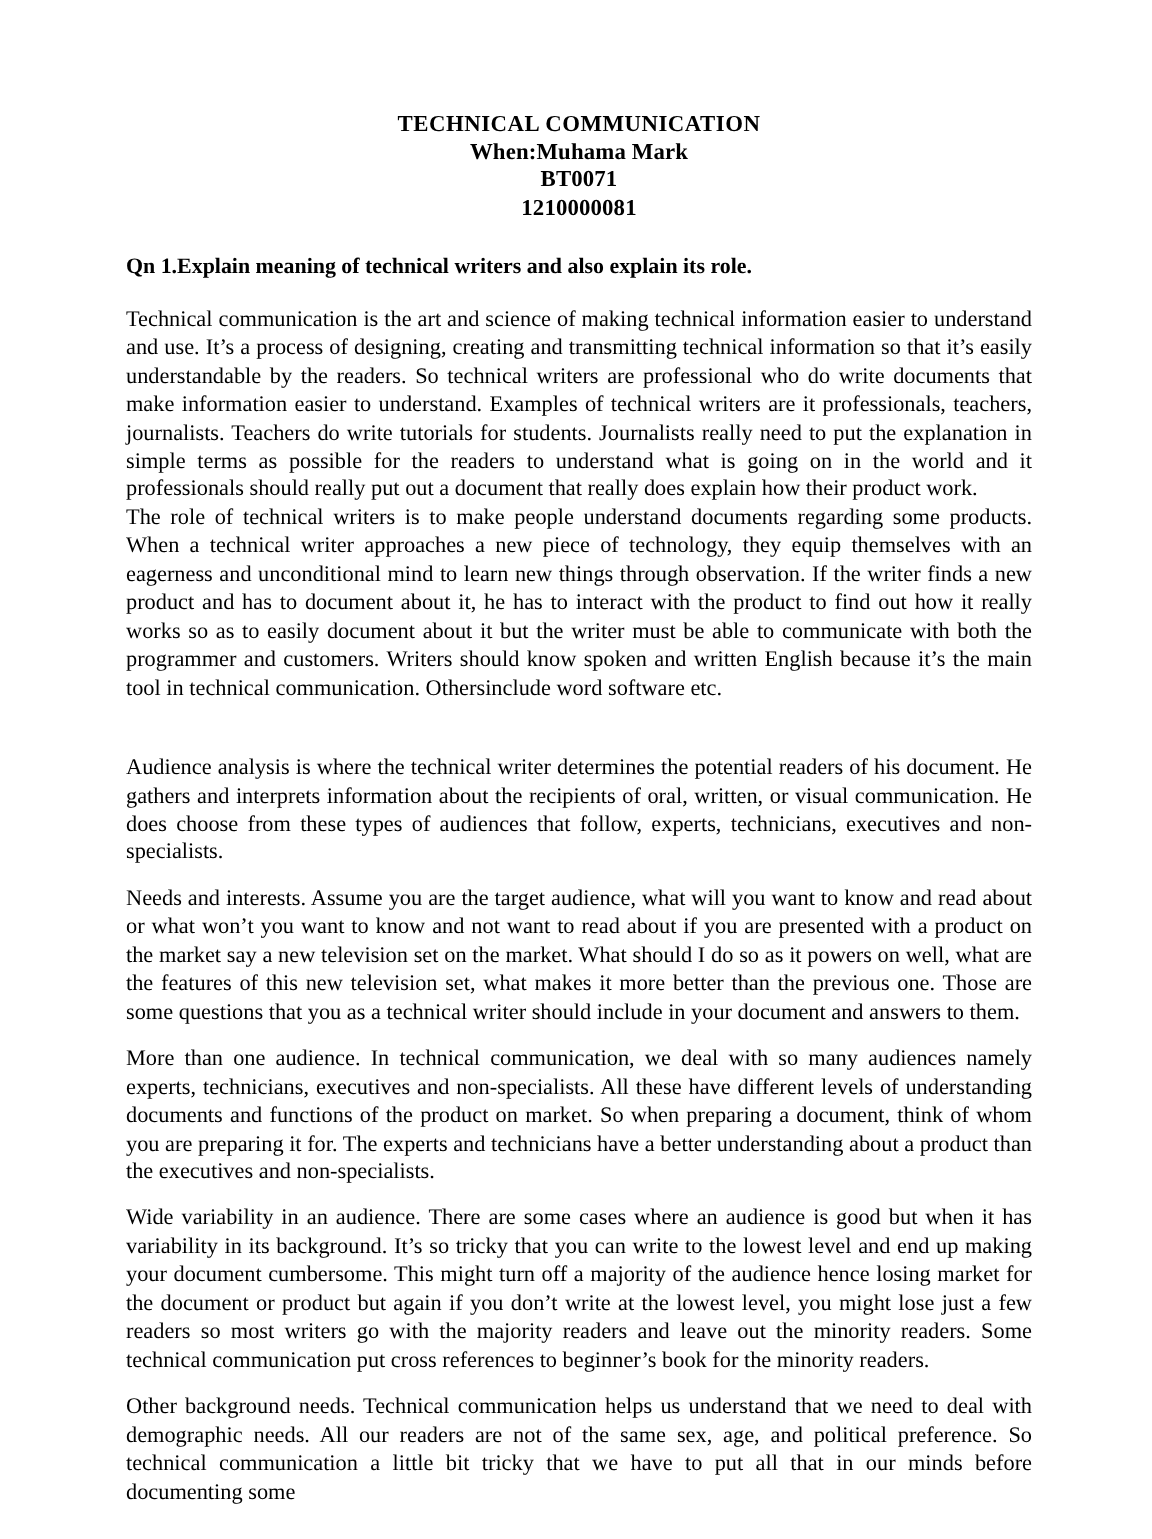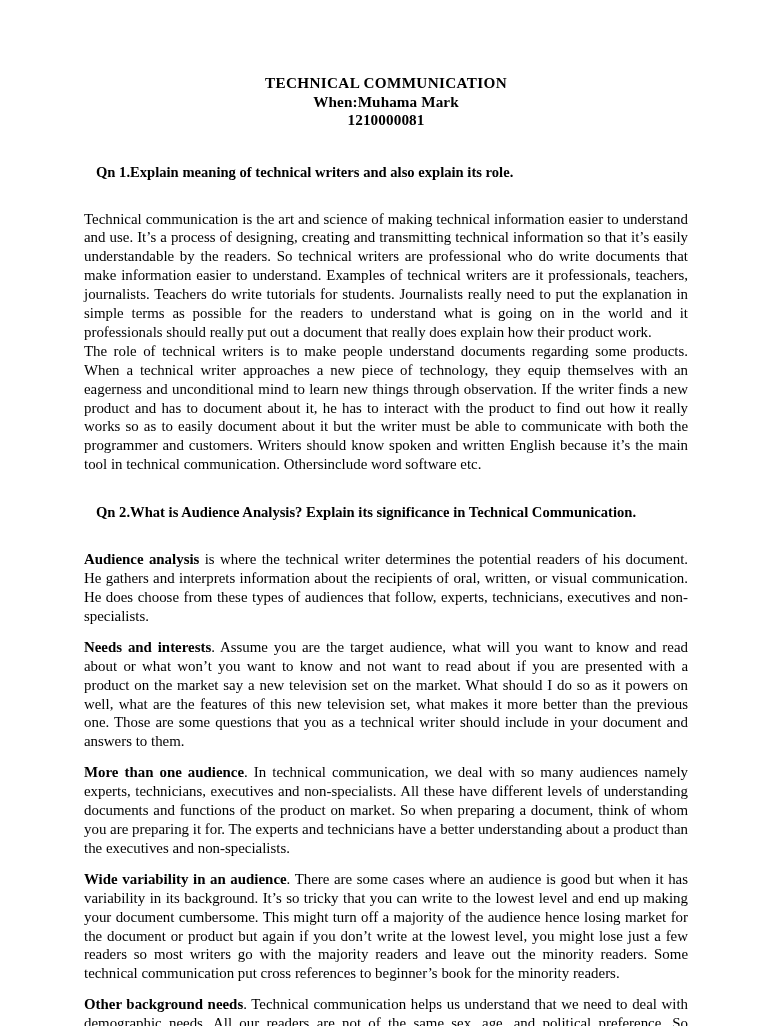--- a/index.html
+++ b/index.html
@@ -42,63 +42,63 @@
   }
   .doc-header .hline.title {
     letter-spacing: 0.35px;
   }
   
   .q-heading {
     font-weight: bold;
     font-size: 14.6px;
     line-height: 18px;
     text-align: left;
-    margin: 12px;
+    margin: 0;
   }
   
   .para {
     font-size: 14.9px;
     line-height: 18.9px;
     text-align: justify;
     text-justify: inter-word;
     margin: 0;
     hyphens: none;
   }
   .para .lead {
-    font-weight: bold;
+    font-weight: normal;
   }
   .spacer-lg { height: 21px; }
   .spacer-md { height: 17px; }
   .spacer-sm { height: 12px; }
 </style>
 </head>
 <body>
 
 <div class="page">
   <div class="content">
 
     <div class="doc-header">
       <span class="hline title">TECHNICAL COMMUNICATION</span>
       <span class="hline">When:Muhama Mark</span>
+      <span class="hline">BT0071</span>
       <span class="hline">1210000081</span>
     </div>
 
     <div class="spacer-lg"></div>
 
     <p class="q-heading">Qn 1.Explain meaning of technical writers and also explain its role.</p>
 
     <div class="spacer-md"></div>
 
     <p class="para">Technical communication is the art and science of making technical information easier to understand and use. It’s a process of designing, creating and transmitting technical information so that it’s easily understandable by the readers. So technical writers are professional who do write documents that make information easier to understand. Examples of technical writers are it professionals, teachers, journalists. Teachers do write tutorials for students. Journalists really need to put the explanation in simple terms as possible for the readers to understand what is going on in the world and it professionals should really put out a document that really does explain how their product work.</p>
 
     <p class="para">The role of technical writers is to make people understand documents regarding some products. When a technical writer approaches a new piece of technology, they equip themselves with an eagerness and unconditional mind to learn new things through observation. If the writer finds a new product and has to document about it, he has to interact with the product to find out how it really works so as to easily document about it but the writer must be able to communicate with both the programmer and customers. Writers should know spoken and written English because it’s the main tool in technical communication. Othersinclude word software etc.</p>
 
     <div class="spacer-md"></div>
 
-    <p class="q-heading">Qn 2.What is Audience Analysis? Explain its significance in Technical Communication.</p>
 
     <div class="spacer-md"></div>
 
     <p class="para">
       <span class="lead">Audience analysis</span><span> is where the technical writer determines the potential readers of his document. He gathers and interprets information about the recipients of oral, written, or visual communication. He does choose from these types of audiences that follow, experts, technicians, executives and non-specialists.</span>
     </p>
 
     <div class="spacer-sm"></div>
 
     <p class="para">

